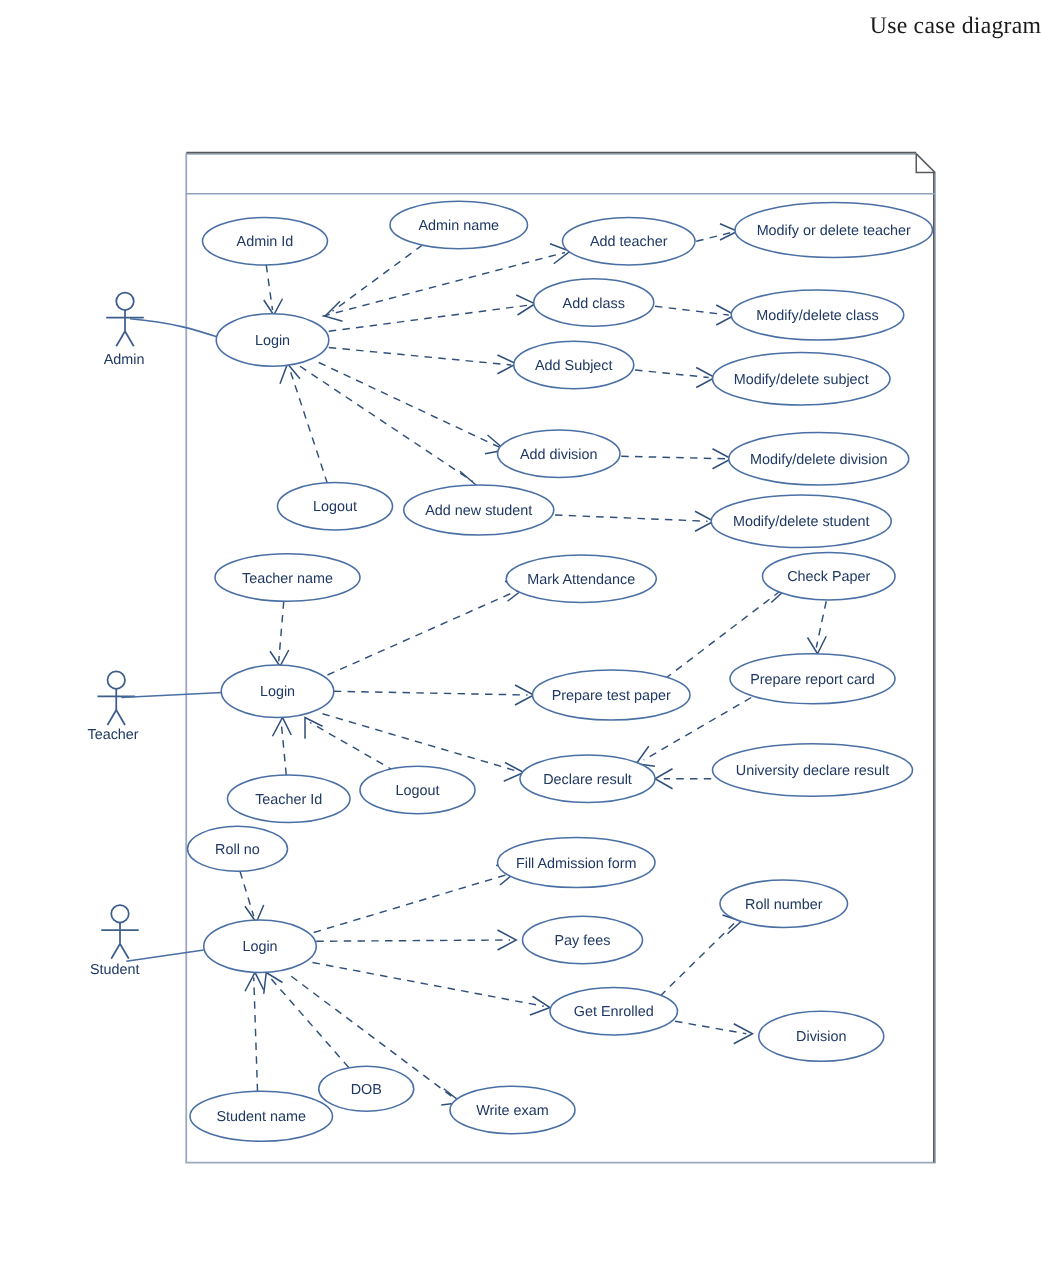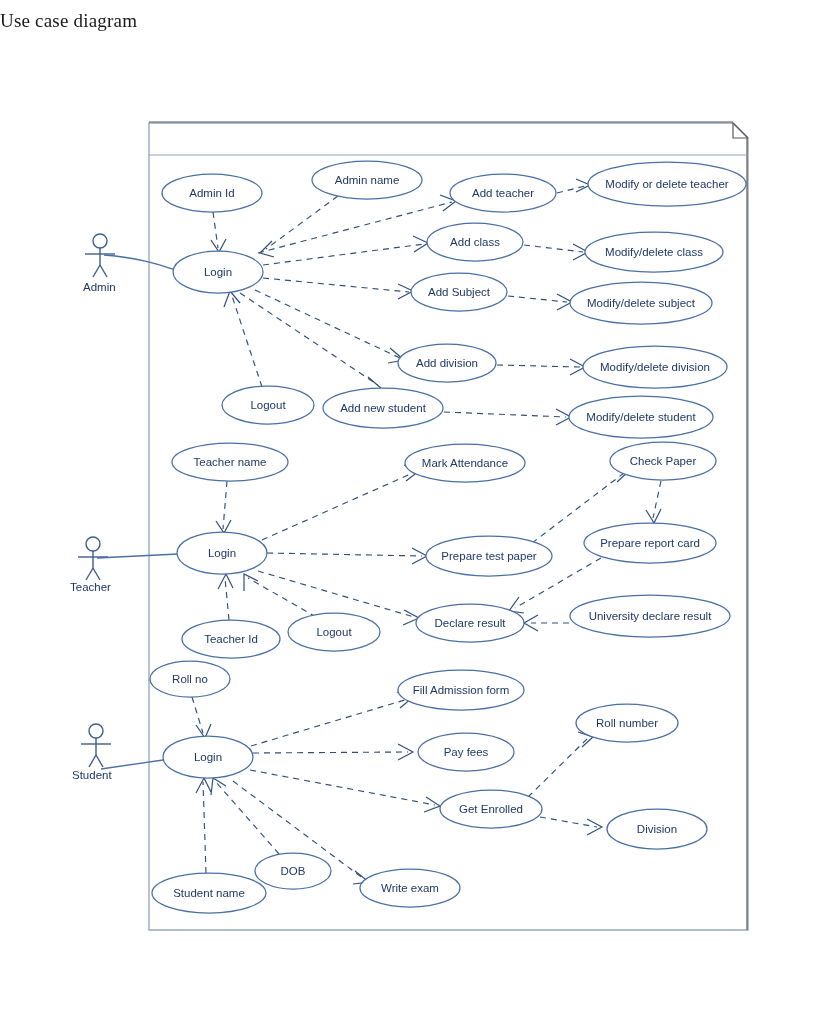--- a/index.html
+++ b/index.html
@@ -12,21 +12,21 @@
     height: 1024px;
     font-family: "Liberation Sans", sans-serif;
     overflow: hidden;
     position: relative;
   }
   #diagram-title {
     position: absolute;
     top: 10px;
     left: 0;
     width: 833px;
-    text-align: left;
+    text-align: right;
     font-family: "Liberation Serif", serif;
     font-size: 19px;
     color: #1a1a1a;
     letter-spacing: 0.2px;
   }
   #canvas {
     position: absolute;
     top: 0;
     left: 0;
   }

